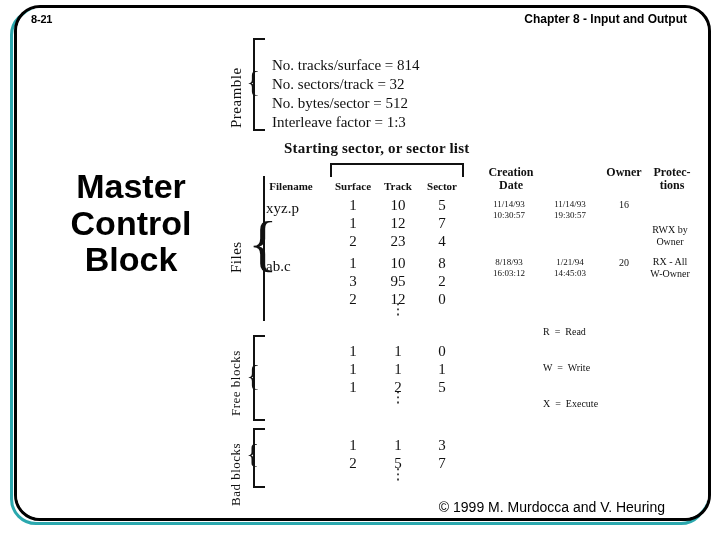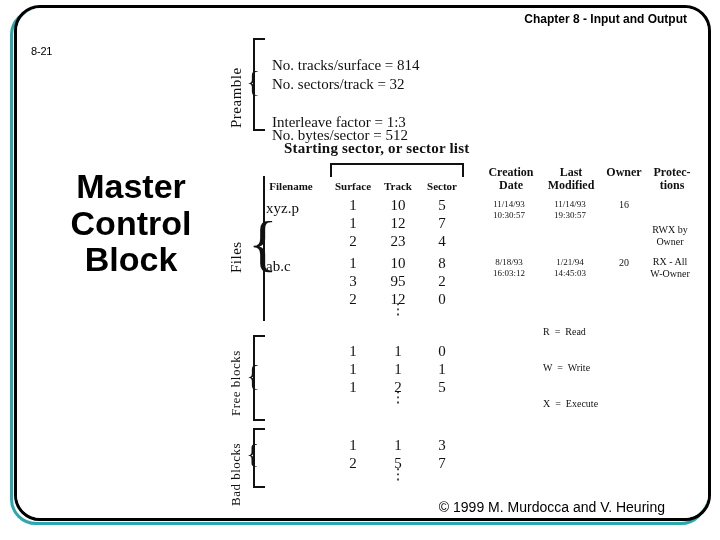--- a/index.html
+++ b/index.html
@@ -42,24 +42,23 @@
     background: #ffffff;
     border-radius: 24px;
     pointer-events: none;
   }
 
   
   .slide-num {
     position: absolute;
     left: 31px; top: 13px;
     font-size: 11px;
-    font-weight: normal;
+    font-weight: bold;
     color: #000;
     letter-spacing: -0.2px;
-    margin-top: 32px;
   }
   .chapter-title {
     position: absolute;
     right: 33px; top: 12px;
     font-size: 12px;
     font-weight: bold;
     color: #000;
     white-space: nowrap;
   }
 
@@ -202,39 +201,35 @@
   </div>
 
   <div class="figure">
 
     <div class="vlabel" style="left:228px; top:40px; height:88px; font-size:15px;">Preamble</div>
     <div class="sqbracket" style="left:253px; top:38px; width:12px; height:93px;"></div>
     <div class="brace" style="left:246px; top:66px; font-size:30px;">{</div>
 
     <div class="fig-txt preamble-line" style="left:272px; top:56px;">No. tracks/surface = 814</div>
     <div class="fig-txt preamble-line" style="left:272px; top:75px;">No. sectors/track = 32</div>
-    <div class="fig-txt preamble-line" style="left:272px; top:94px;margin-top:32px;">No. bytes/sector = 512</div>
+    <div class="fig-txt preamble-line" style="left:272px; top:94px;">No. bytes/sector = 512</div>
     <div class="fig-txt preamble-line" style="left:272px; top:113px;">Interleave factor = 1:3</div>
 
     <div class="fig-txt sector-head" style="left:284px; top:140px;">Starting sector, or sector list</div>
     <div class="topbracket" style="left:330px; top:163px; width:134px; height:14px;"></div>
 
     <div class="fig-txt col-head" style="left:258px; top:180px; width:66px;">Filename</div>
     <div class="fig-txt col-head" style="left:330px; top:180px; width:46px;">Surface</div>
     <div class="fig-txt col-head" style="left:378px; top:180px; width:40px;">Track</div>
     <div class="fig-txt col-head" style="left:420px; top:180px; width:44px;">Sector</div>
 
     <div class="fig-txt col-head-2" style="left:482px; top:166px; width:58px;">
       <span>Creation</span><br>
       <span>Date</span>
     </div>
-    <div class="fig-txt col-head-2" style="left:540px; top:166px; width:62px;">
-      <span>Last</span><br>
-      <span>Modified</span>
-    </div>
     <div class="fig-txt col-head-2" style="left:602px; top:166px; width:44px;">Owner</div>
     <div class="fig-txt col-head-2" style="left:645px; top:166px; width:54px;">
       <span>Protec-</span><br>
       <span>tions</span>
     </div>
 
     <div class="vlabel" style="left:228px; top:225px; height:48px; font-size:15px;">Files</div>
     <div class="brace" style="left:248px; top:212px; font-size:62px;">{</div>
     <div style="position:absolute; left:263px; top:176px; width:2px; height:145px; background:#111;"></div>
 

